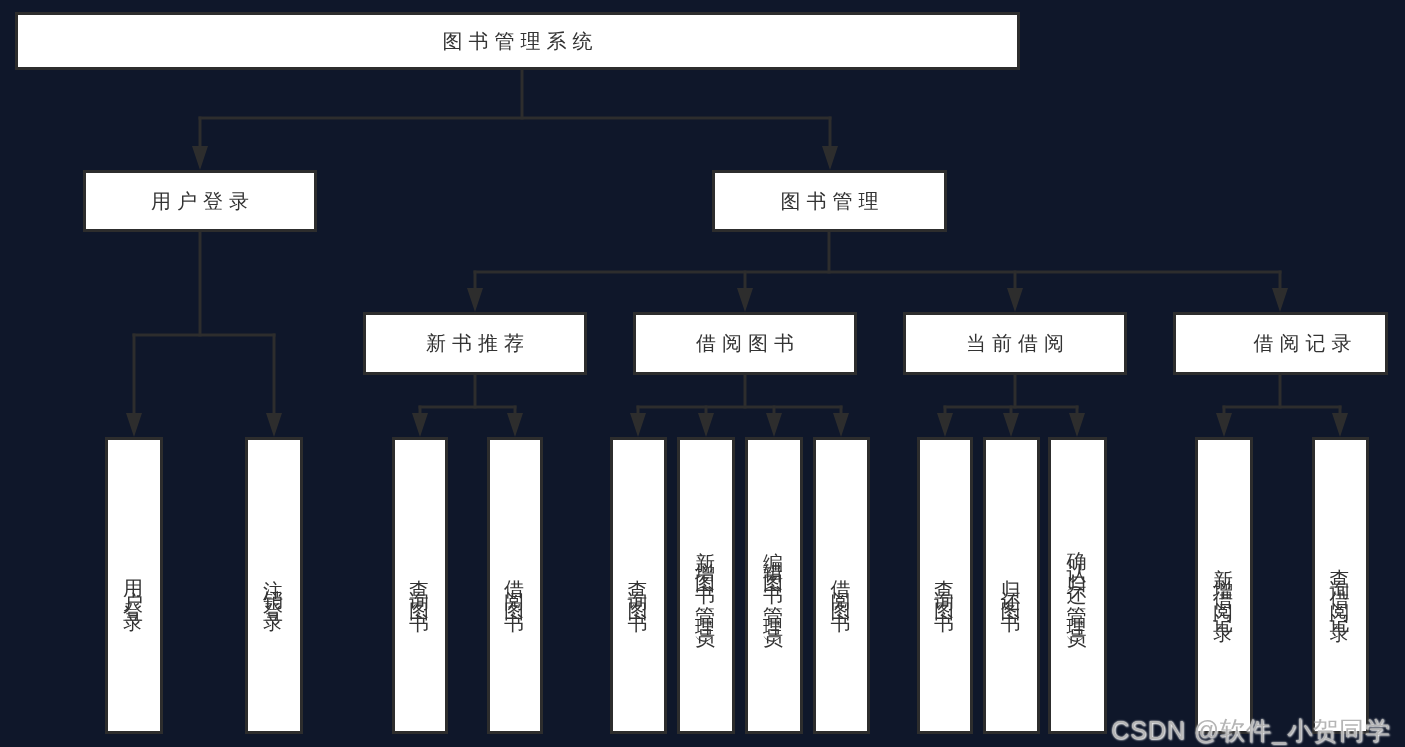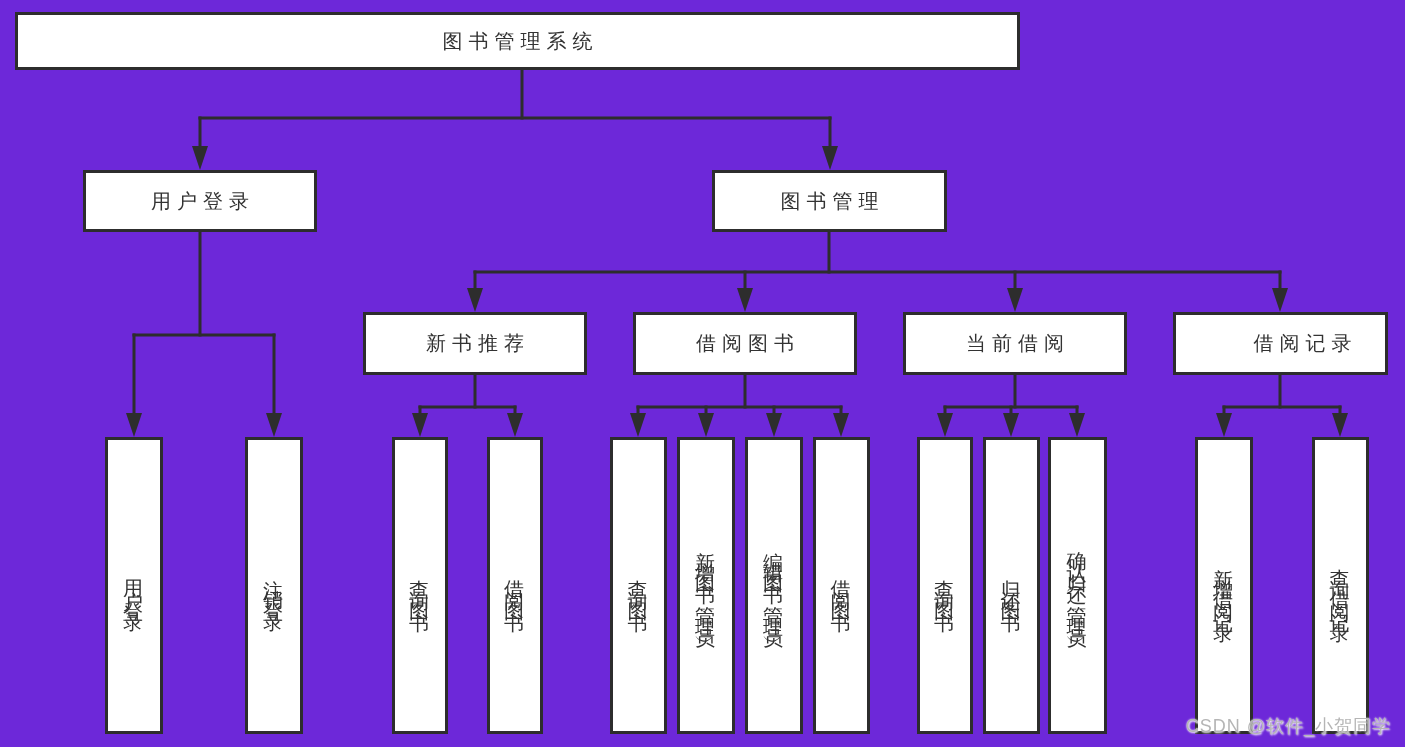--- a/index.html
+++ b/index.html
@@ -1,20 +1,20 @@
 <!DOCTYPE html>
 <html><head>
 <meta charset="utf-8">
 <style>
   html, body { margin: 0; padding: 0; background: #ffffff; }
   .canvas {
     position: relative;
     width: 1405px;
     height: 747px;
-    background: #6d28d9;
+    background: #0f172a;
     overflow: hidden;
     font-family: "Liberation Sans", sans-serif;
   }
   .connectors {
     position: absolute;
     left: 0; top: 0;
     width: 1405px; height: 747px;
   }
   .connectors line { stroke: #2d2d2d; stroke-width: 3; stroke-linecap: square; }
   .connectors polygon { fill: #2d2d2d; }
@@ -39,21 +39,21 @@
     writing-mode: vertical-rl;
     font-size: 20px;
     letter-spacing: 11px;
     white-space: nowrap;
     color: #333333;
   }
   .watermark {
     position: absolute;
     right: 14px;
     top: 714px;
-    font-size: 18px;
+    font-size: 25px;
     color: #b5b5b5;
     text-shadow: 0 0 2px #ffffff, 1px 1px 2px #ffffff;
     letter-spacing: 1px;
     white-space: nowrap;
   }
 </style>
 </head>
 <body>
 
 <div class="canvas">

